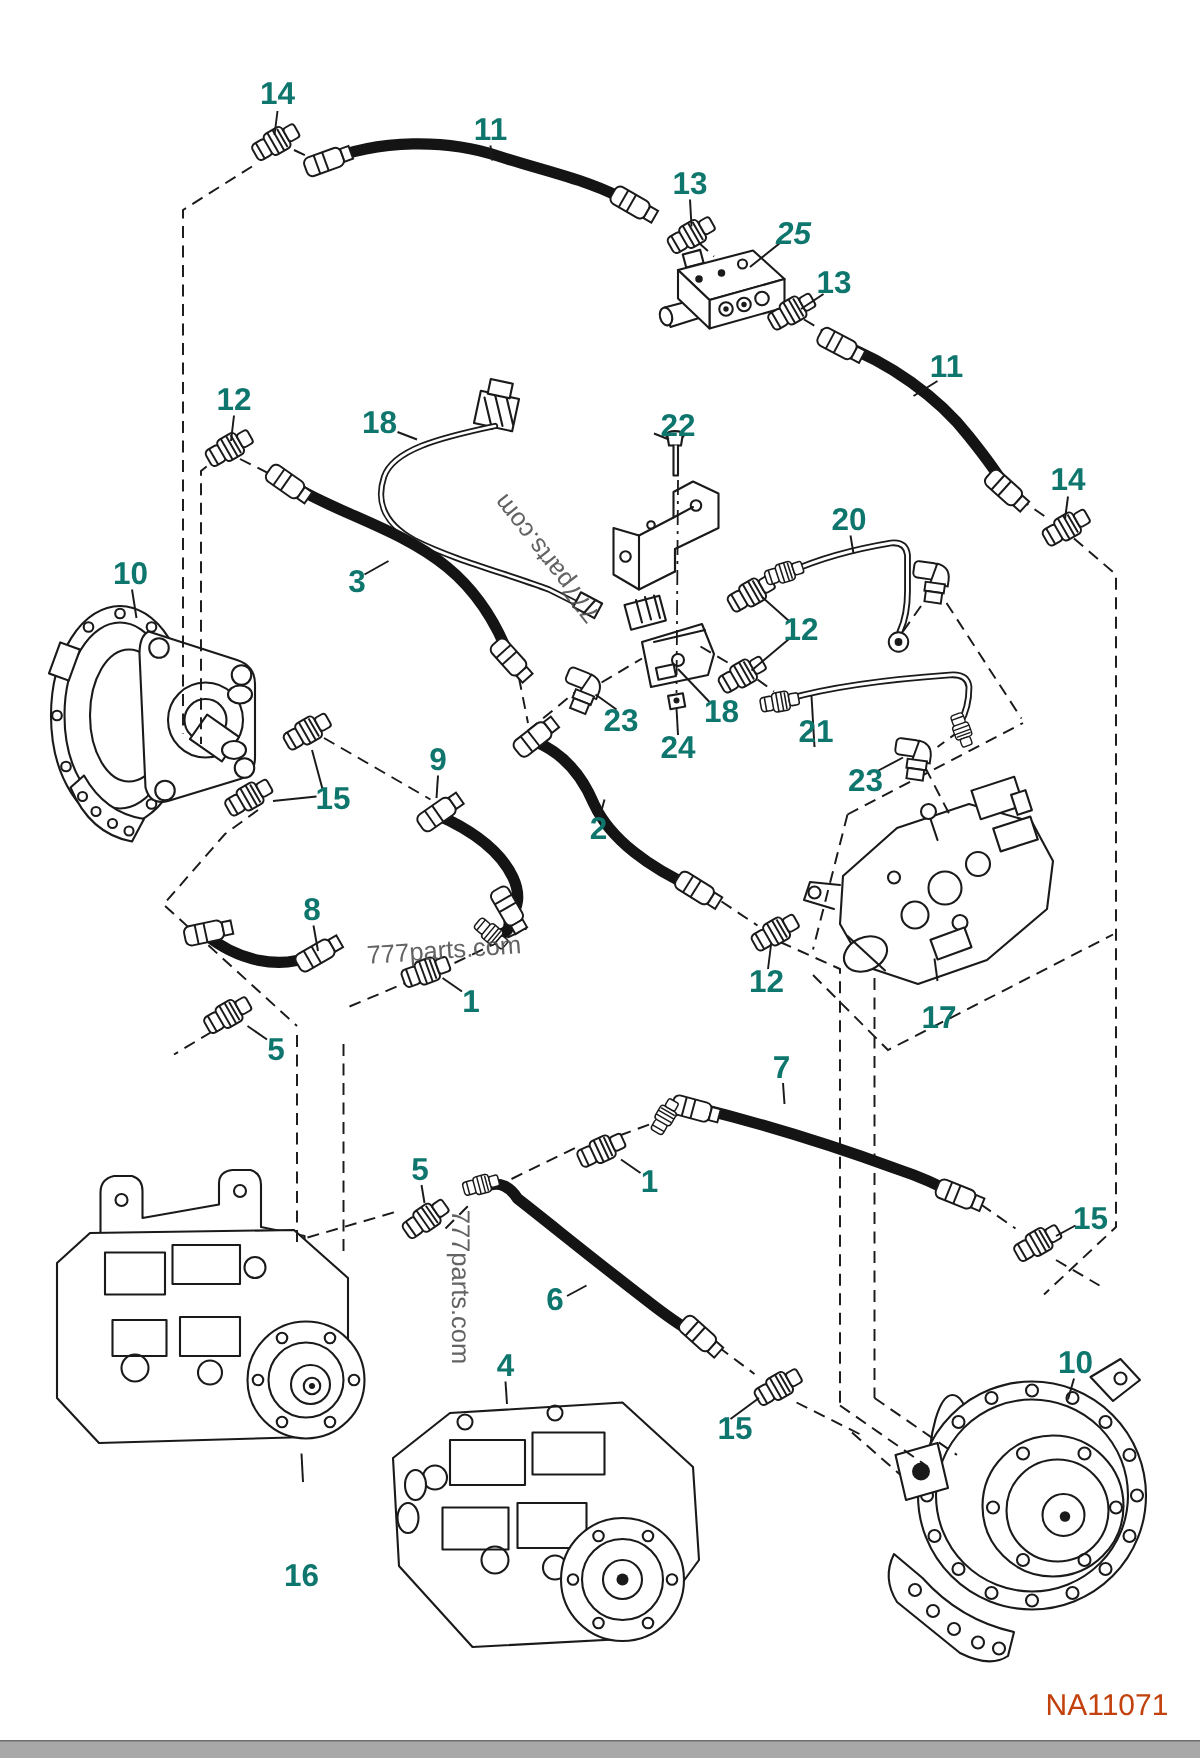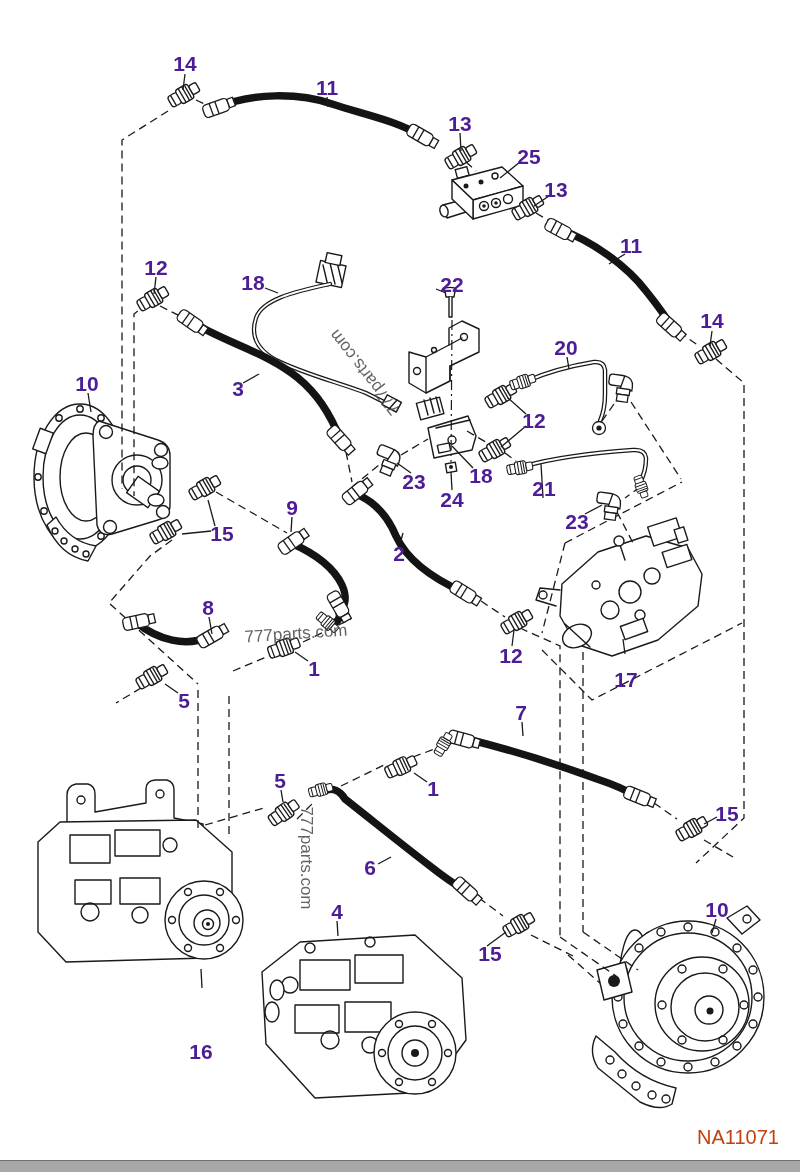--- a/index.html
+++ b/index.html
@@ -1,20 +1,20 @@
 <!DOCTYPE html>
 <html><head>
 <meta charset="utf-8">
 <style>
   html,body{margin:0;padding:0;background:#fff;}
   .stage{position:relative;width:800px;height:1172px;background:#ffffff;overflow:hidden;
          font-family:"Liberation Sans",sans-serif;}
   .stage svg{position:absolute;left:0;top:0;}
   .callout{position:absolute;transform:translate(-50%,-50%);
-           font-family:"Liberation Sans",sans-serif;font-weight:bold;font-size:21px;color:#4c1d95;
+           font-family:"Liberation Sans",sans-serif;font-weight:bold;font-size:21px;color:#0f766e;
            line-height:1;white-space:nowrap;}
   .watermark{position:absolute;font-family:"Liberation Sans",sans-serif;color:#4e4e4e;
              opacity:.88;white-space:nowrap;transform-origin:center;}
   .figcode{position:absolute;left:697px;top:1126px;font-size:20px;color:#c2410c;
            font-family:"Liberation Sans",sans-serif;}
   .bottom-bar{position:absolute;left:0;top:1160px;width:800px;height:12px;background:#a8a8a8;
               border-top:1px solid #6f6f6f;}
 </style>
 </head>
 <body>
@@ -418,21 +418,21 @@
         <line x1="202" y1="988" x2="201" y2="969"></line>
         <line x1="716" y1="919" x2="712" y2="933"></line>
       </g>
 </svg>
 
 <div class="figcode">NA11071</div>
 <div class="bottom-bar"></div>
 <div class="callout" style="left: 185px; top: 63px;">14</div>
     <div class="callout" style="left: 327px; top: 87px;">11</div>
     <div class="callout" style="left: 460px; top: 123px;">13</div>
-    <div class="callout" style="left: 529px; top: 156px;">25</div>
+    <div class="callout" style="left: 529px; top: 156px; font-style: italic;">25</div>
     <div class="callout" style="left: 556px; top: 189px;">13</div>
     <div class="callout" style="left: 631px; top: 245px;">11</div>
     <div class="callout" style="left: 712px; top: 320px;">14</div>
     <div class="callout" style="left: 156px; top: 267px;">12</div>
     <div class="callout" style="left: 253px; top: 282px;">18</div>
     <div class="callout" style="left: 452px; top: 284px;">22</div>
     <div class="callout" style="left: 566px; top: 347px;">20</div>
     <div class="callout" style="left: 238px; top: 388px;">3</div>
     <div class="callout" style="left: 87px; top: 383px;">10</div>
     <div class="callout" style="left: 534px; top: 420px;">12</div>

